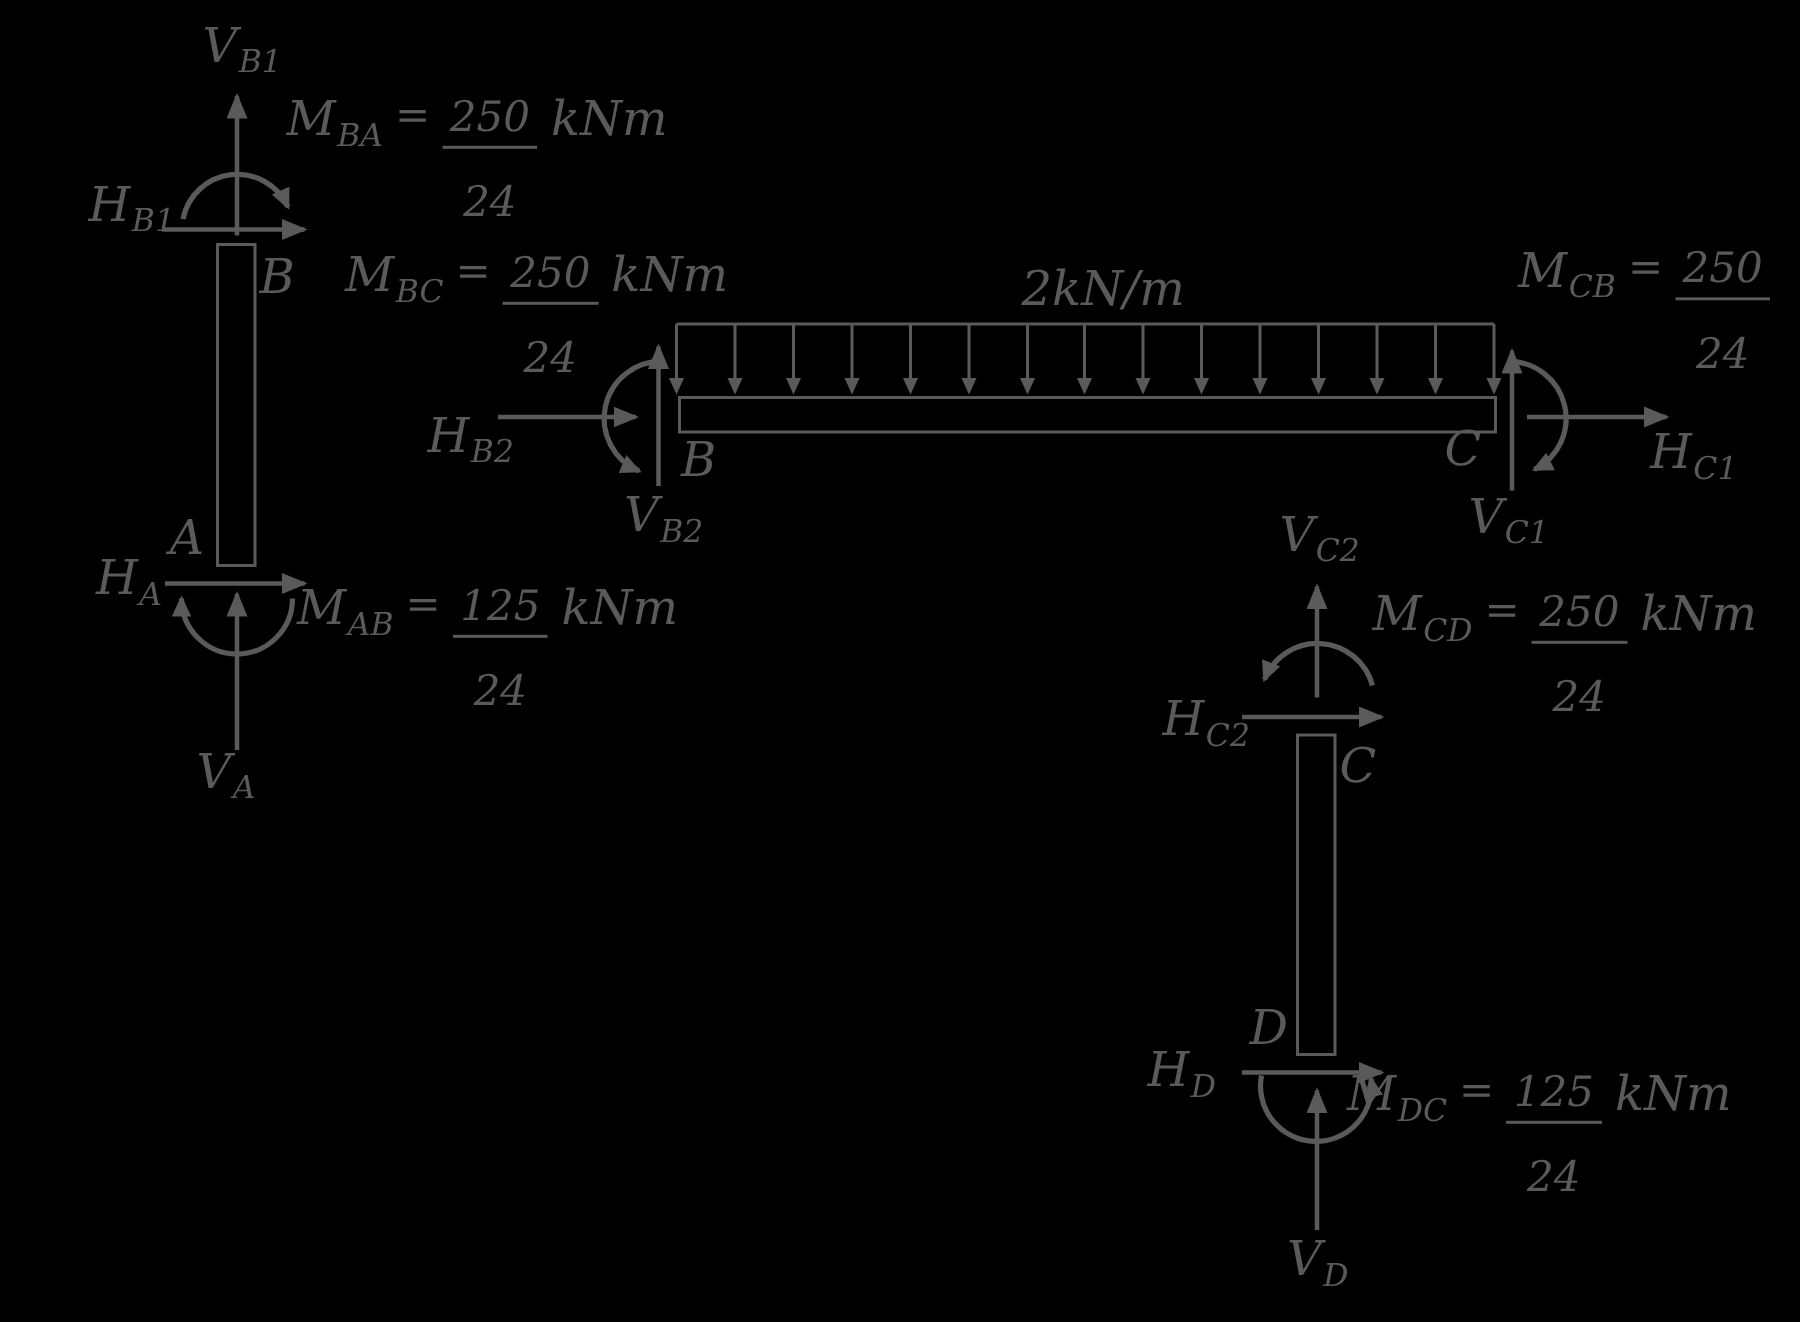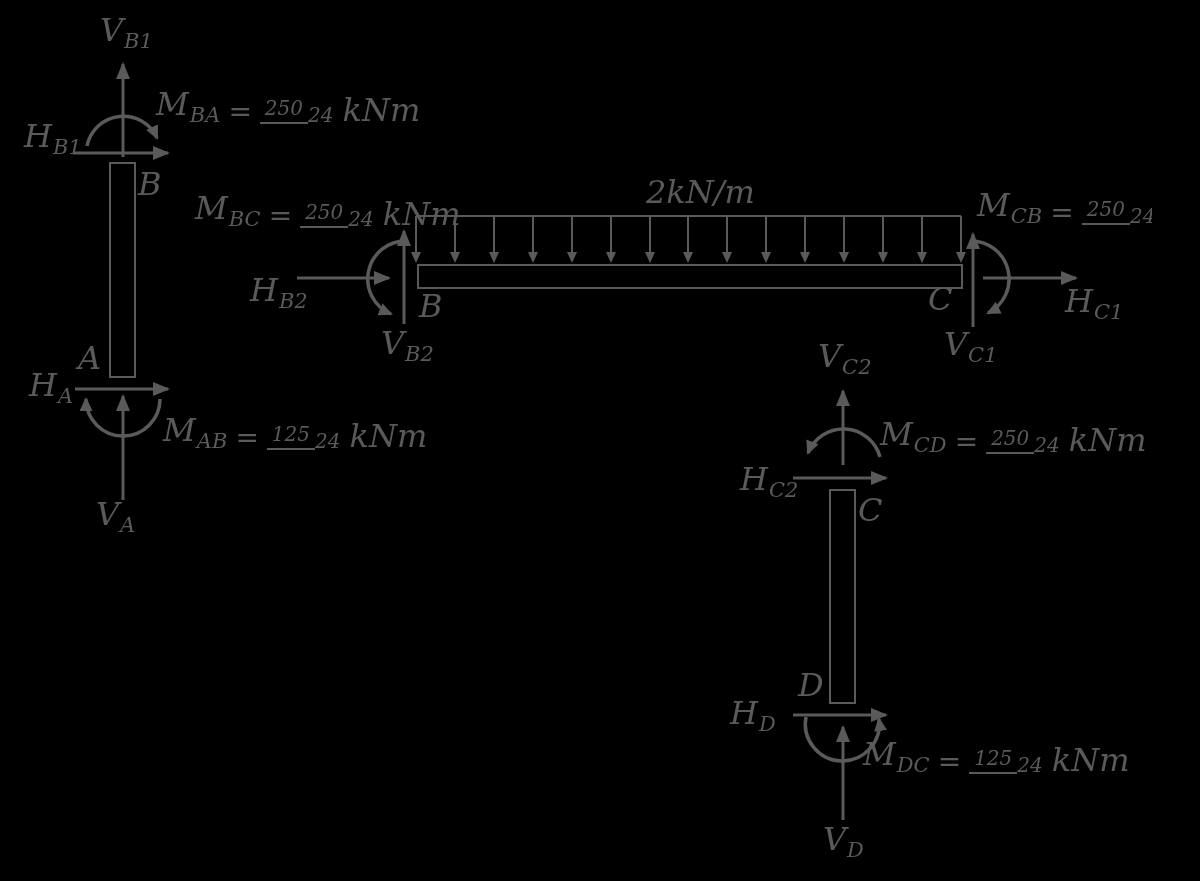--- a/index.html
+++ b/index.html
@@ -4,51 +4,53 @@
 <style>
   :root { --ink: #5a5a5a; --bg: #000000; }
   html, body { margin: 0; padding: 0; background: var(--bg); }
   .canvas {
     position: relative;
     width: 1152px;
     height: 881px;
     background: var(--bg);
     overflow: hidden;
     font-family: "DejaVu Serif", serif;
+    margin-left: 35px;
   }
   svg.layer { position: absolute; left: 0; top: 0; }
   .lbl {
     position: absolute;
     color: var(--ink);
     font: italic 32px "DejaVu Serif", serif;
     line-height: 1;
     white-space: nowrap;
   }
   .lbl .sub { font-size: 21px; vertical-align: -7px; margin-left: 1px; }
   .eq {
     position: absolute;
     display: flex;
-    align-items: flex-end;
+    align-items: flex-start;
     color: var(--ink);
     font: italic 32px "DejaVu Serif", serif;
     line-height: 1;
     transform: translateY(-50%);
     white-space: nowrap;
   }
   .eq .sub { font-size: 21px; vertical-align: -7px; margin-left: 1px; }
   .eq .eqs { margin: 0 8px; font-size: 28px; }
   .frac {
     display: inline-flex;
+    flex-direction: column;
     align-items: center;
-    font-size: 20px;
+    font-size: 28px;
     font-style: italic;
     line-height: 1.1;
   }
   .frac .num { padding: 0 5px 3px; border-bottom: 2px solid var(--ink); }
-  .frac .den { padding-top: 10px; }
+  .frac .den { padding-top: 21px; }
   .eq .unit { margin-left: 9px; }
 </style>
 </head>
 <body>
 
 <div class="canvas">
 
   <svg class="layer" width="1200" height="881" viewBox="0 0 1200 881">
     <defs>
       <marker id="arrowBig" markerUnits="userSpaceOnUse" markerWidth="20" markerHeight="16" refX="15" refY="7" orient="auto">

